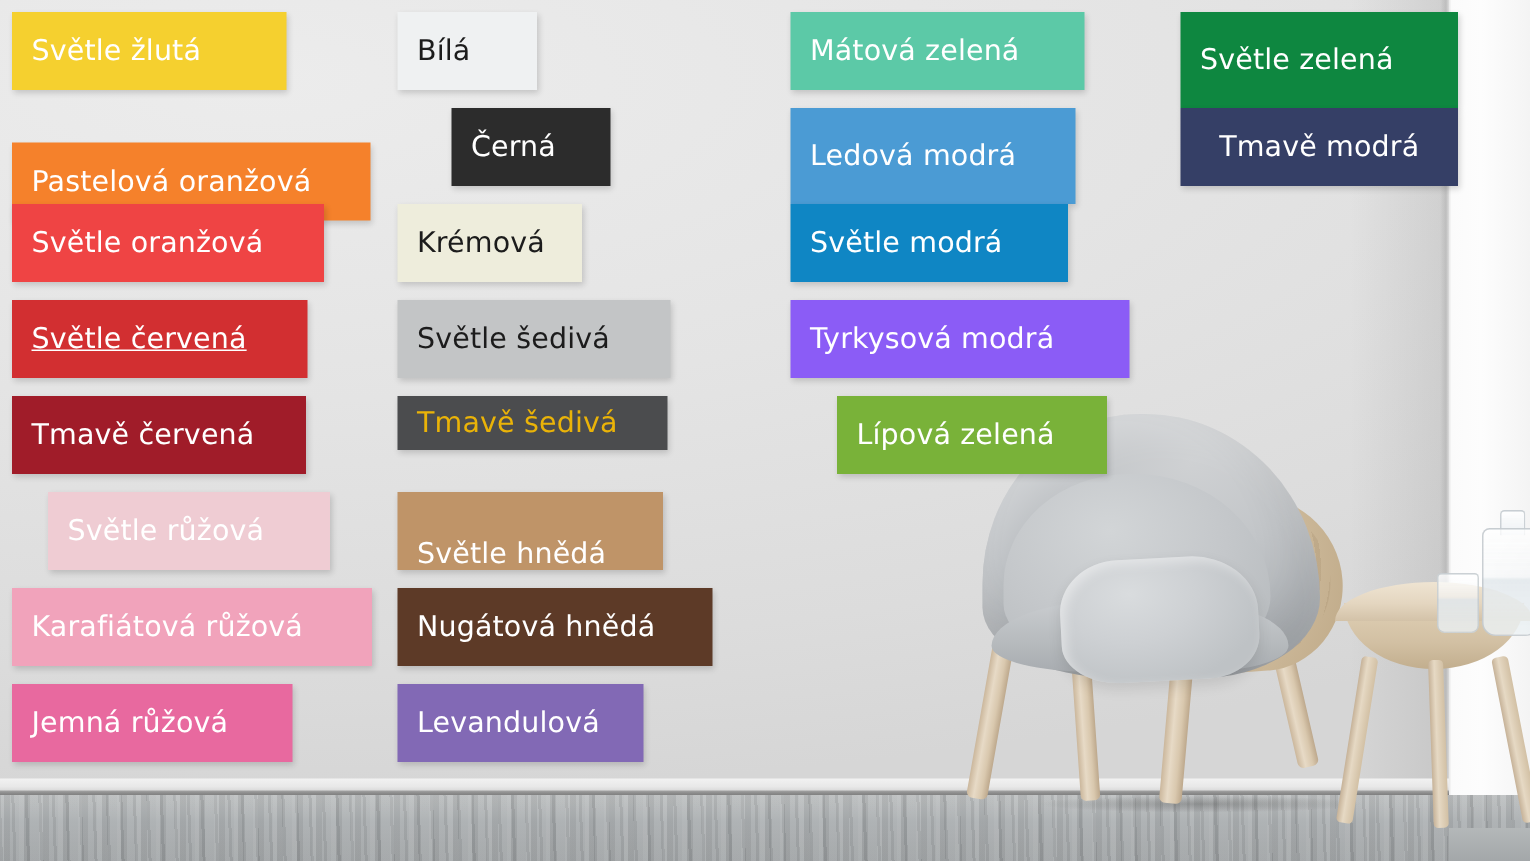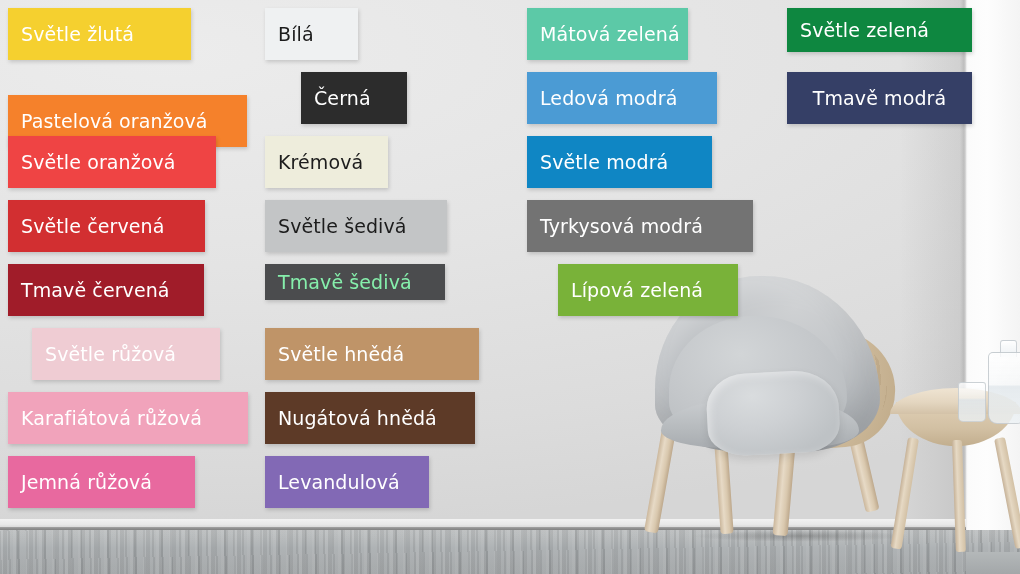--- a/index.html
+++ b/index.html
@@ -193,21 +193,21 @@
   <div id="swatch-layer">
       <div class="swatch" style="left: 8px; top: 8px; width: 183px; height: 52px; background: rgb(245, 208, 47); color: rgb(255, 255, 255);">
         <span>Světle žlutá</span>
       </div>
       <div class="swatch" style="left: 8px; top: 72px; width: 239px; height: 52px; background: rgb(245, 129, 43); color: rgb(255, 255, 255); margin-top: 23px;">
         <span>Pastelová oranžová</span>
       </div>
       <div class="swatch" style="left: 8px; top: 136px; width: 208px; height: 52px; background: #ef4444; color: rgb(255, 255, 255);">
         <span>Světle oranžová</span>
       </div>
-      <div class="swatch" style="left: 8px; top: 200px; width: 197px; height: 52px; background: rgb(210, 47, 49); color: rgb(255, 255, 255);">
+      <div class="swatch" style="left: 8px; top: 200px; width: 197px; height: 52px; background: rgb(210, 47, 49); color: rgb(255, 255, 255); text-decoration: underline;">
         <span>Světle červená</span>
       </div>
       <div class="swatch" style="left: 8px; top: 264px; width: 196px; height: 52px; background: rgb(160, 28, 41); color: rgb(255, 255, 255);">
         <span>Tmavě červená</span>
       </div>
       <div class="swatch" style="left: 8px; top: 328px; width: 188px; height: 52px; background: rgb(239, 204, 211); color: rgb(255, 255, 255); margin-left: 24px;">
         <span>Světle růžová</span>
       </div>
       <div class="swatch" style="left: 8px; top: 392px; width: 240px; height: 52px; background: rgb(241, 163, 187); color: rgb(255, 255, 255);">
         <span>Karafiátová růžová</span>
@@ -220,48 +220,48 @@
       </div>
       <div class="swatch" style="left: 265px; top: 72px; width: 106px; height: 52px; background: rgb(44, 44, 44); color: rgb(255, 255, 255); margin-left: 36px;">
         <span>Černá</span>
       </div>
       <div class="swatch" style="left: 265px; top: 136px; width: 123px; height: 52px; background: rgb(238, 237, 220); color: rgb(28, 28, 28);">
         <span>Krémová</span>
       </div>
       <div class="swatch" style="left: 265px; top: 200px; width: 182px; height: 52px; background: rgb(195, 197, 198); color: rgb(28, 28, 28);">
         <span>Světle šedivá</span>
       </div>
-      <div class="swatch" style="left: 265px; top: 264px; width: 180px; height: 36px; background: rgb(75, 76, 78); color: #86efac;">
+      <div class="swatch" style="left: 265px; top: 264px; width: 180px; height: 36px; background: rgb(75, 76, 78); color: #eab308;">
         <span>Tmavě šedivá</span>
       </div>
-      <div class="swatch" style="left: 265px; top: 328px; width: 214px; height: 52px; background: rgb(191, 148, 104); color: rgb(255, 255, 255);">
+      <div class="swatch" style="left: 265px; top: 328px; width: 177px; height: 52px; background: rgb(191, 148, 104); color: rgb(255, 255, 255); align-items: flex-end;">
         <span>Světle hnědá</span>
       </div>
       <div class="swatch" style="left: 265px; top: 392px; width: 210px; height: 52px; background: rgb(93, 58, 39); color: rgb(255, 255, 255);">
         <span>Nugátová hnědá</span>
       </div>
       <div class="swatch" style="left: 265px; top: 456px; width: 164px; height: 52px; background: rgb(130, 105, 181); color: rgb(255, 255, 255);">
         <span>Levandulová</span>
       </div>
-      <div class="swatch" style="left: 527px; top: 8px; width: 161px; height: 52px; background: rgb(92, 201, 167); color: rgb(255, 255, 255);">
+      <div class="swatch" style="left: 527px; top: 8px; width: 196px; height: 52px; background: rgb(92, 201, 167); color: rgb(255, 255, 255);">
         <span>Mátová zelená</span>
       </div>
-      <div class="swatch" style="left: 527px; top: 72px; width: 190px; height: 52px; background: rgb(75, 155, 212); color: rgb(255, 255, 255);">
+      <div class="swatch" style="left: 527px; top: 72px; width: 190px; height: 64px; background: rgb(75, 155, 212); color: rgb(255, 255, 255);">
         <span>Ledová modrá</span>
       </div>
       <div class="swatch" style="left: 527px; top: 136px; width: 185px; height: 52px; background: rgb(15, 134, 196); color: rgb(255, 255, 255);">
         <span>Světle modrá</span>
       </div>
-      <div class="swatch" style="left: 527px; top: 200px; width: 226px; height: 52px; background: #737373; color: rgb(255, 255, 255);">
+      <div class="swatch" style="left: 527px; top: 200px; width: 226px; height: 52px; background: #8b5cf6; color: rgb(255, 255, 255);">
         <span>Tyrkysová modrá</span>
       </div>
       <div class="swatch" style="left: 527px; top: 264px; width: 180px; height: 52px; background: rgb(121, 178, 57); color: rgb(255, 255, 255); margin-left: 31px;">
         <span>Lípová zelená</span>
       </div>
-      <div class="swatch" style="left: 787px; top: 8px; width: 185px; height: 44px; background: rgb(14, 135, 64); color: rgb(255, 255, 255);">
+      <div class="swatch" style="left: 787px; top: 8px; width: 185px; height: 64px; background: rgb(14, 135, 64); color: rgb(255, 255, 255);">
         <span>Světle zelená</span>
       </div>
       <div class="swatch" style="left: 787px; top: 72px; width: 185px; height: 52px; background: rgb(53, 63, 102); color: rgb(255, 255, 255); justify-content: center;">
         <span>Tmavě modrá</span>
       </div>
     </div>
 
 </div>
 
 </body></html>

